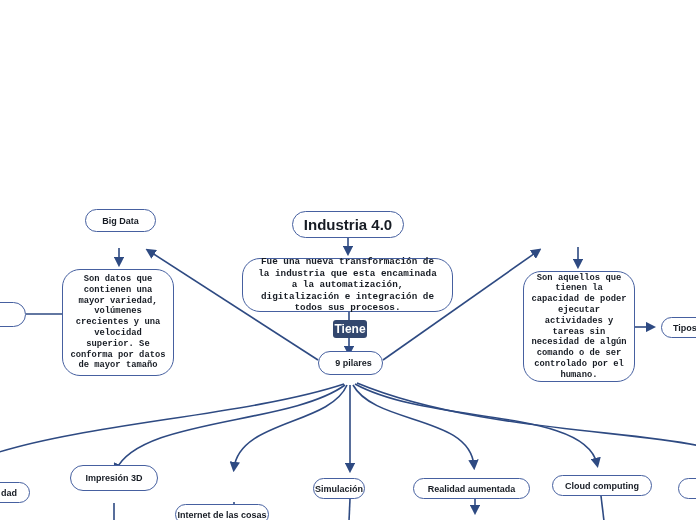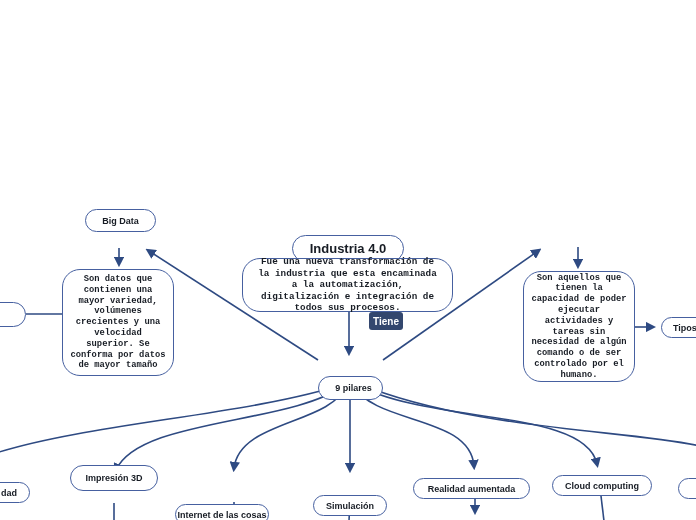--- a/index.html
+++ b/index.html
@@ -17,26 +17,26 @@
     font-weight:700;color:var(--text);font-size:9px;box-sizing:border-box;
     white-space:nowrap;z-index:2;
   }
   .desc{
     position:absolute;background:var(--node-bg);border:1.5px solid var(--border);
     border-radius:18px;display:flex;align-items:center;justify-content:center;
     font-weight:700;color:var(--text);text-align:center;box-sizing:border-box;
     z-index:2;
     font-family:Liberation Mono, monospace;
   }
-  .root{font-size:13px;margin-top:24px;}
+  .root{font-size:15px;}
   .center-desc{left:242px;top:258px;width:211px;height:54px;font-size:9.3px;line-height:11.5px;padding:4px 10px;}
   .tiene{
-    position:absolute;left:333px;top:312px;width:34px;height:18px;
-    background:var(--tiene-bg);color:var(--tiene-text);font-size:10px;font-weight:600;
-    border-radius:3px;display:flex;align-items:center;justify-content:center;z-index:3;margin-left:36px;
+    position:absolute;left:333px;top:320px;width:34px;height:18px;
+    background:var(--tiene-bg);color:var(--tiene-text);font-size:12px;font-weight:600;
+    border-radius:3px;display:flex;align-items:center;justify-content:center;z-index:3;
   }
   .side-desc{font-size:8.8px;line-height:10.8px;padding:6px 5px;}
 </style>
 </head>
 <body>
 
 <div id="canvas" style="--line: #2e4a82; --border: #4660a0; --text: #171c24; --tiene-bg: #33476e; --tiene-text: #ffffff; --node-bg: #ffffff;">
 
   <svg id="connectors" viewBox="0 0 696 520" xmlns="http://www.w3.org/2000/svg">
     <defs>
@@ -75,40 +75,40 @@
     <path class="link" d="M475,499 L475,511" marker-end="url(#arrow)"></path>
     <path class="link" d="M601,496 L604,521"></path>
   </svg>
 
   <div class="pill root" style="left:292px;top:211px;width:112px;height:27px;">Industria 4.0</div>
 
   <div class="desc center-desc">Fue una nueva transformación de la industria que esta encaminada a la automatización, digitalización e integración de todos sus procesos.</div>
 
   <div class="tiene">Tiene</div>
 
-  <div class="pill" style="left:318px;top:376px;width:65px;height:24px;padding-left:6px;">9 pilares</div>
+  <div class="pill" style="left:318px;top:351px;width:65px;height:24px;padding-left:6px;">9 pilares</div>
 
   <div class="pill" style="left:85px;top:209px;width:71px;height:23px;">Big Data</div>
 
   <div class="desc side-desc" style="left:62px;top:269px;width:112px;height:107px;">Son datos que contienen una mayor variedad, volúmenes crecientes y una velocidad superior. Se conforma por datos de mayor tamaño</div>
 
   <div class="pill" style="left:-40px;top:302px;width:66px;height:25px;"></div>
 
 
   <div class="desc side-desc" style="left:523px;top:271px;width:112px;height:111px;">Son aquellos que tienen la capacidad de poder ejecutar actividades y tareas sin necesidad de algún comando o de ser controlado por el humano.</div>
 
   <div class="pill" style="left:661px;top:317px;width:56px;height:21px;justify-content:flex-start;padding-left:11px;">Tipos</div>
 
   <div class="pill" style="left:-78px;top:482px;width:108px;height:21px;justify-content:flex-end;padding-right:12px;">dad</div>
 
   <div class="pill" style="left:70px;top:465px;width:88px;height:26px;">Impresión 3D</div>
 
   <div class="pill" style="left:175px;top:504px;width:94px;height:21px;">Internet de las cosas</div>
 
-  <div class="pill" style="left:313px;top:478px;width:74px;height:21px;margin-top:17px;">Simulación</div>
+  <div class="pill" style="left:313px;top:478px;width:52px;height:21px;">Simulación</div>
 
   <div class="pill" style="left:413px;top:478px;width:117px;height:21px;">Realidad aumentada</div>
 
   <div class="pill" style="left:552px;top:475px;width:100px;height:21px;">Cloud computing</div>
 
   <div class="pill" style="left:678px;top:478px;width:60px;height:21px;"></div>
 
 </div>
 
 </body></html>

